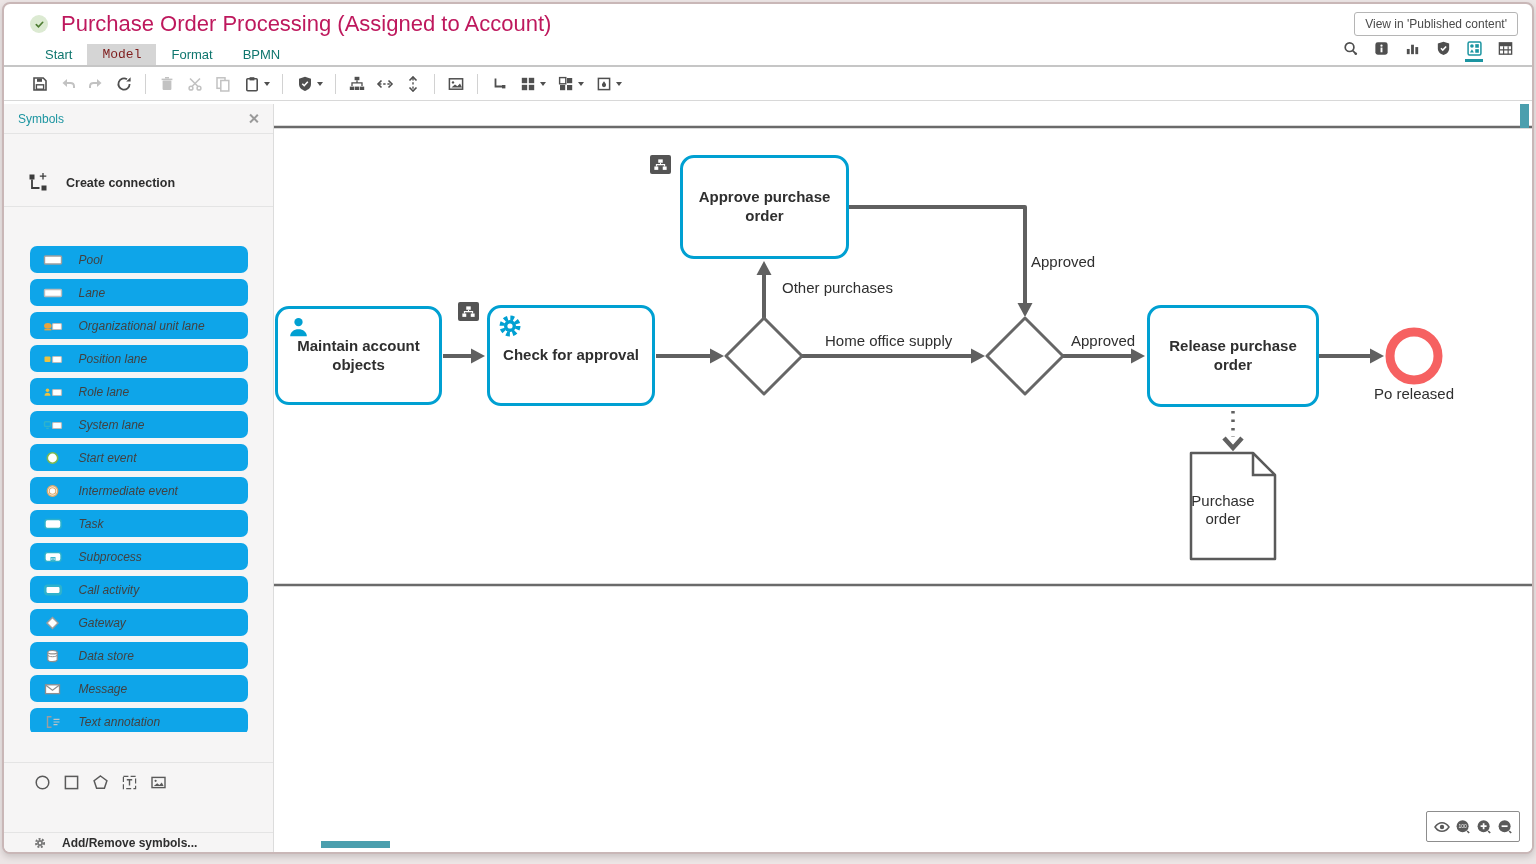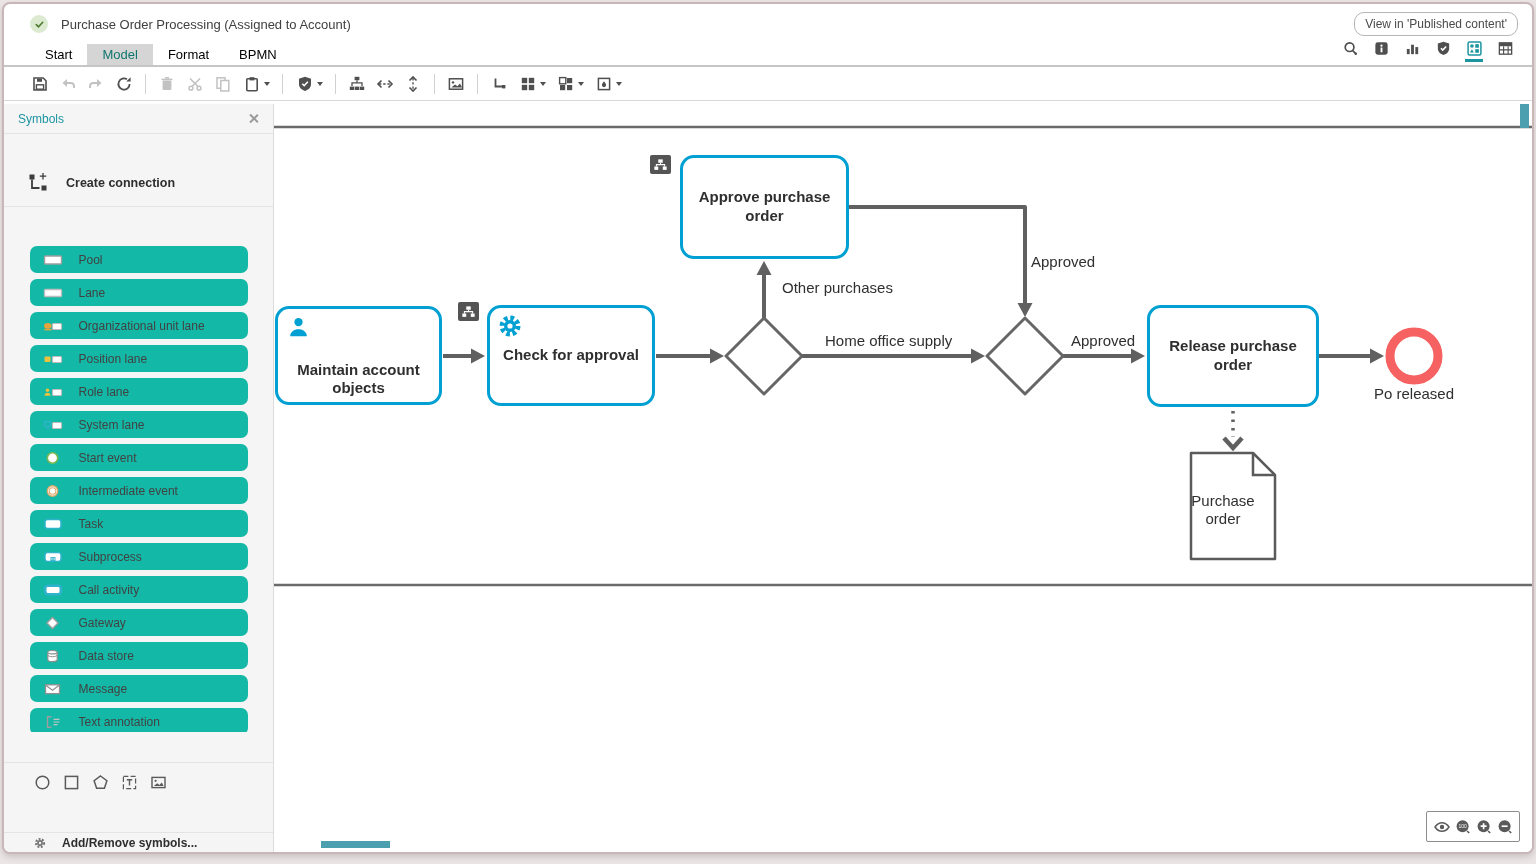--- a/index.html
+++ b/index.html
@@ -6,29 +6,29 @@
   html,body { width:1536px; height:864px; overflow:hidden; }
   body { background:#ece5e5; font-family:"Liberation Sans",sans-serif; color:#333; }
   .window { position:absolute; left:2px; top:2px; width:1532px; height:852px;
     background:#fff; border:2px solid #c9b7b7; border-radius:8px; overflow:hidden;
     box-shadow:0 3px 6px rgba(0,0,0,.15); }
 
   
   .hdr { height:40px; display:flex; align-items:center; padding:0 14px 0 26px; }
   .check-badge { width:18px; height:18px; border-radius:50%; background:#dcead2;
     display:flex; align-items:center; justify-content:center; flex:0 0 auto; }
-  .page-title { color:#404040; font-size:13px; margin-left:13px; white-space:nowrap; }
+  .page-title { color:#be185d; font-size:22px; margin-left:13px; white-space:nowrap; }
   .view-btn { margin-left:auto; font-size:12px; color:#4a4a4a; background:#fff;
-    border:1px solid #b5b5b5; border-radius:10px; padding:4px 10px; white-space:nowrap; cursor:pointer; }
+    border:1px solid #b5b5b5; border-radius:3px; padding:4px 10px; white-space:nowrap; cursor:pointer; }
 
   
   .tabrow { height:23px; display:flex; align-items:stretch; padding-left:26px;
     border-bottom:2px solid #c6c6c6; position:relative; }
-  .tab { font-size:13px; color:#000000; padding:3px 15px 0; cursor:pointer; }
-  .tab.active { background:#d5d5d5; color:#0f766e; }
+  .tab { font-size:13px; color:#0f766e; padding:3px 15px 0; cursor:pointer; }
+  .tab.active { background:#d5d5d5; color:#7f1d1d;font-family:Liberation Mono, monospace; }
   .hdr-icons { position:absolute; right:16px; top:-4px; display:flex; gap:9px; align-items:flex-end; }
   .hicon { width:22px; height:25px; display:flex; flex-direction:column; align-items:center;
     color:#4f4f4f; cursor:pointer; }
   .hicon svg { width:17px; height:17px; }
   .hicon.active { color:#1c95a1; }
   .hicon .ul { width:18px; height:3px; margin-top:2px; background:transparent; }
   .hicon.active .ul { background:#1c95a1; }
 
   
   .toolbar { height:34px; display:flex; align-items:center; padding-left:22px;
@@ -52,22 +52,22 @@
     border-bottom:1px solid #e4e4e4; }
   .sym-title { color:#1c95a1; font-size:12px; }
   .x-close { margin-left:auto; position:relative; width:11px; height:11px; cursor:pointer; }
   .x-close::before,.x-close::after { content:""; position:absolute; left:5px; top:0;
     width:1.5px; height:11px; background:#9a9a9a; }
   .x-close::before { transform:rotate(45deg); } .x-close::after { transform:rotate(-45deg); }
   .create-conn { height:43px; display:flex; align-items:center; gap:16px; padding:0 14px 4px 24px;
     border-bottom:1px solid #e4e4e4; cursor:pointer; }
   .create-conn .lbl { font-size:12.5px; font-weight:bold; color:#2e2e2e; }
   .sym-list { flex:1; overflow:hidden; padding:9px 0 0; }
-  .pill { width:218px; height:27px; margin:0 auto 6px; background:#14b8a6; border-radius:7px;
-    display:flex; align-items:center; padding:0 10px 0 13px; cursor:pointer; }
+  .pill { width:218px; height:27px; margin:0 auto 6px; background:#0ea5e9; border-radius:7px;
+    display:flex; align-items:center; padding:0 10px 0 13px; cursor:pointer;font-style:italic; }
   .pill .pic { width:20px; height:14px; flex:0 0 20px; display:flex; align-items:center; }
   .pill .plabel { font-size:12px; color:#424242; margin-left:16px; white-space:nowrap; }
   .sym-shapes { height:40px; border-top:1px solid #e4e4e4; display:flex; align-items:center;
     gap:12px; padding-left:30px; }
   .shape-btn { width:17px; height:17px; color:#5a5a5a; cursor:pointer; }
   .shape-btn svg { width:17px; height:17px; }
   .addremove { height:20px; border-top:1px solid #e4e4e4; display:flex; align-items:center;
     gap:16px; padding-left:30px; cursor:pointer;font-weight:bold; }
   .addremove .lbl { font-size:12px; color:#2e2e2e; }
 
@@ -515,21 +515,21 @@
 
         <polygon points="452,252 490,214 528,252 490,290" fill="#fff" stroke="#666" stroke-width="3" stroke-linejoin="round"></polygon>
         <polygon points="713,252 751,214 789,252 751,290" fill="#fff" stroke="#666" stroke-width="3" stroke-linejoin="round"></polygon>
 
         <circle cx="1140" cy="252" r="24" fill="#fff" stroke="#f66161" stroke-width="9"></circle>
 
         <path d="M917 349 h62 l22 22 v84 h-84 z" fill="#fff" stroke="#5a5a5a" stroke-width="2.5" stroke-linejoin="round"></path>
         <path d="M979 349 v22 h22" fill="none" stroke="#5a5a5a" stroke-width="2.5"></path>
       </svg>
 
-      <div class="task" style="left:1px; top:202px; width:167px; height:99px;align-items:flex-end;">
+      <div class="task" style="left:1px; top:202px; width:167px; height:99px;">
         <span class="ticon">
           <svg width="25" height="25" viewBox="0 0 24 24">
               <circle cx="12" cy="6.8" r="4" fill="#00a0d2"></circle>
               <path d="M4 20.5c0-4.4 3.6-6.9 8-6.9s8 2.5 8 6.9z" fill="#00a0d2"></path>
             </svg>
         </span>
         <span>Maintain account objects</span>
       </div>
 
       <div class="task" style="left:213px; top:201px; width:168px; height:101px;">

